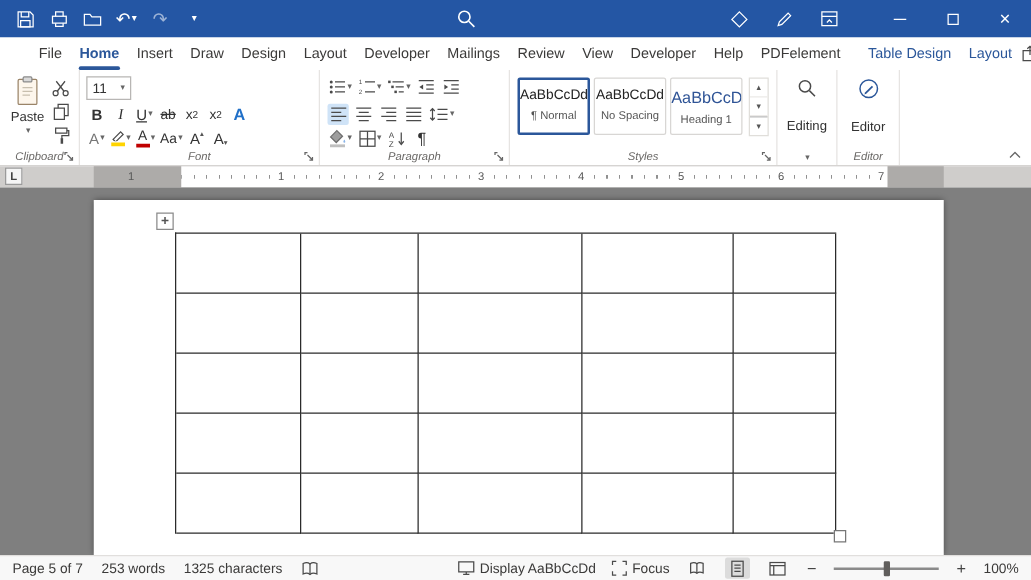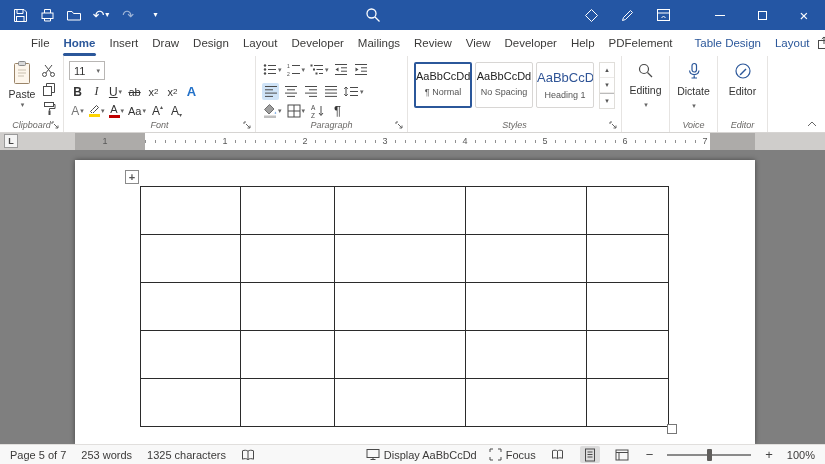--- a/index.html
+++ b/index.html
@@ -84,21 +84,21 @@
   .scard.sel { border: 2px solid #2b579a; padding-top: 6px; }
   .scard .sample { font-size: 11px; color: #222; white-space: nowrap; display: block; }
   .scard .sname { font-size: 9px; color: #555; margin-top: 5px; white-space: nowrap; display: block; }
   .scard.h1 .sample { font-size: 13px; color: #2f5496; }
   .gallery-col { position: absolute; left: 191px; top: 6px; width: 16px; display: flex; flex-direction: column; border: 1px solid #e0deda; }
   .gbtn { height: 15px; display: flex; align-items: center; justify-content: center; font-size: 7px; color: #555; border-bottom: 1px solid #eceae8; }
   .gbtn:last-child { border-bottom: none; }
 
   
   .g-editing { width: 48px; } .g-voice { width: 48px; } .g-editor { width: 50px; }
-  .bigbtn { position: absolute; left: 0; right: 0; top: 6px; display: flex; flex-direction: column; align-items: center; gap: 5px; justify-content: center; }
+  .bigbtn { position: absolute; left: 0; right: 0; top: 6px; display: flex; flex-direction: column; align-items: center; gap: 16px; justify-content: center; }
   .bigbtn .blabel { font-size: 10.5px; color: #333; }
   .rfill { flex: 1; border-right: none; }
   .collapse-btn { position: absolute; right: 8px; bottom: 5px; }
 
   
   .rulerbar { position: absolute; top: 133px; left: 0; width: 825px; height: 17px; background: #cfcdcb; }
   .ruler-pagezone { position: absolute; left: 75px; top: 0; width: 680px; height: 17px; background: #adaba9; }
   .ruler-active { position: absolute; left: 70px; top: 0; width: 565px; height: 17px; background: #ffffff; }
   .ruler-active::before { content: ""; position: absolute; left: 0; right: 0; top: 7px; height: 3px;
       background: repeating-linear-gradient(90deg, #909090 0 1px, transparent 1px 10px); }
@@ -481,31 +481,20 @@
       <div class="bigbtn">
         <svg width="17" height="17" viewBox="0 0 17 17">
             <circle cx="7" cy="7" r="4.5" fill="none" stroke="#4a4a4a" stroke-width="1.2"></circle>
             <path d="M10.5 10.5L15 15" stroke="#4a4a4a" stroke-width="1.2"></path>
           </svg>
         <span class="blabel">Editing</span>
         <span class="chev">▾</span>
       </div>
     </div>
 
-    <div class="rgroup g-voice">
-      <div class="bigbtn">
-        <svg width="18" height="18" viewBox="0 0 18 18">
-            <rect x="7" y="1.5" width="4.5" height="8.5" rx="2.2" fill="none" stroke="#2b579a" stroke-width="1.2"></rect>
-            <path d="M4.5 8.5a4.8 4.8 0 0 0 9.5 0M9.2 13.5V16M6.5 16h5.5" fill="none" stroke="#2b579a" stroke-width="1.2"></path>
-          </svg>
-        <span class="blabel">Dictate</span>
-        <span class="chev">▾</span>
-      </div>
-      <span class="glabel">Voice</span>
-    </div>
 
     <div class="rgroup g-editor">
       <div class="bigbtn">
         <svg width="18" height="18" viewBox="0 0 18 18">
             <circle cx="9" cy="9" r="7" fill="none" stroke="#2b579a" stroke-width="1.2"></circle>
             <path d="M6 12l5.5-5.5 1 1L7 13l-1.5.5z" fill="#2b579a"></path>
           </svg>
         <span class="blabel">Editor</span>
       </div>
       <span class="glabel">Editor</span>

